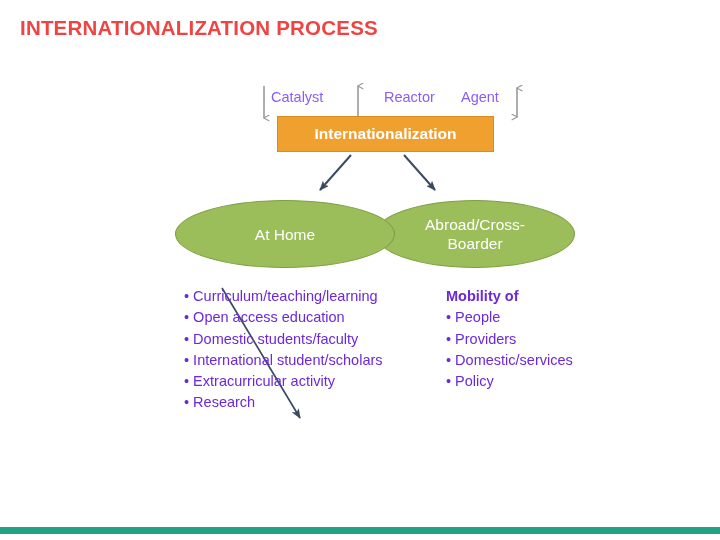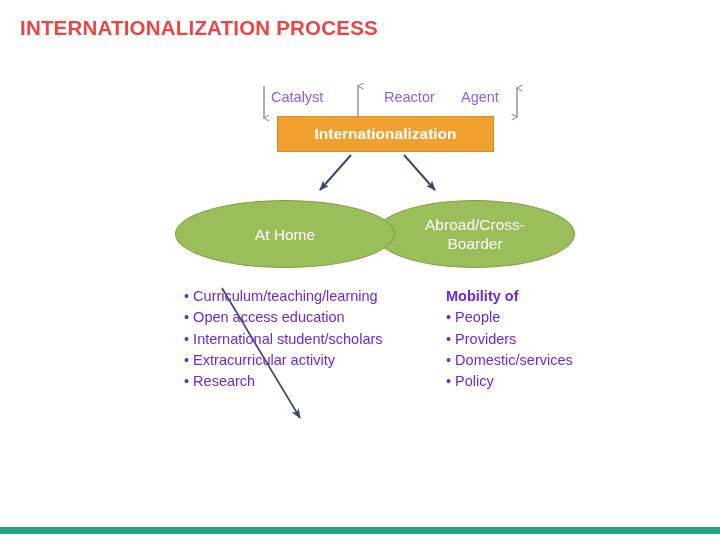--- a/index.html
+++ b/index.html
@@ -224,20 +224,21 @@
   <div class="green-ellipse" id="ellipse-abroad">
     <span class="ellipse-label">
       <span>Abroad/Cross-</span><br>
       <span>Boarder</span>
     </span>
   </div>
 
   <div class="bullet-column" id="left-bullets">
     <div class="bullet-line">• Curriculum/teaching/learning</div>
     <div class="bullet-line">• Open access education</div>
+    <div class="bullet-line">• Domestic students/faculty</div>
     <div class="bullet-line">• International student/scholars</div>
     <div class="bullet-line">• Extracurricular activity</div>
     <div class="bullet-line">• Research</div>
   </div>
 
   <div class="bullet-column" id="right-bullets">
     <div class="column-heading">Mobility of</div>
     <div class="bullet-line">• People</div>
     <div class="bullet-line">• Providers</div>
     <div class="bullet-line">• Domestic/services</div>

